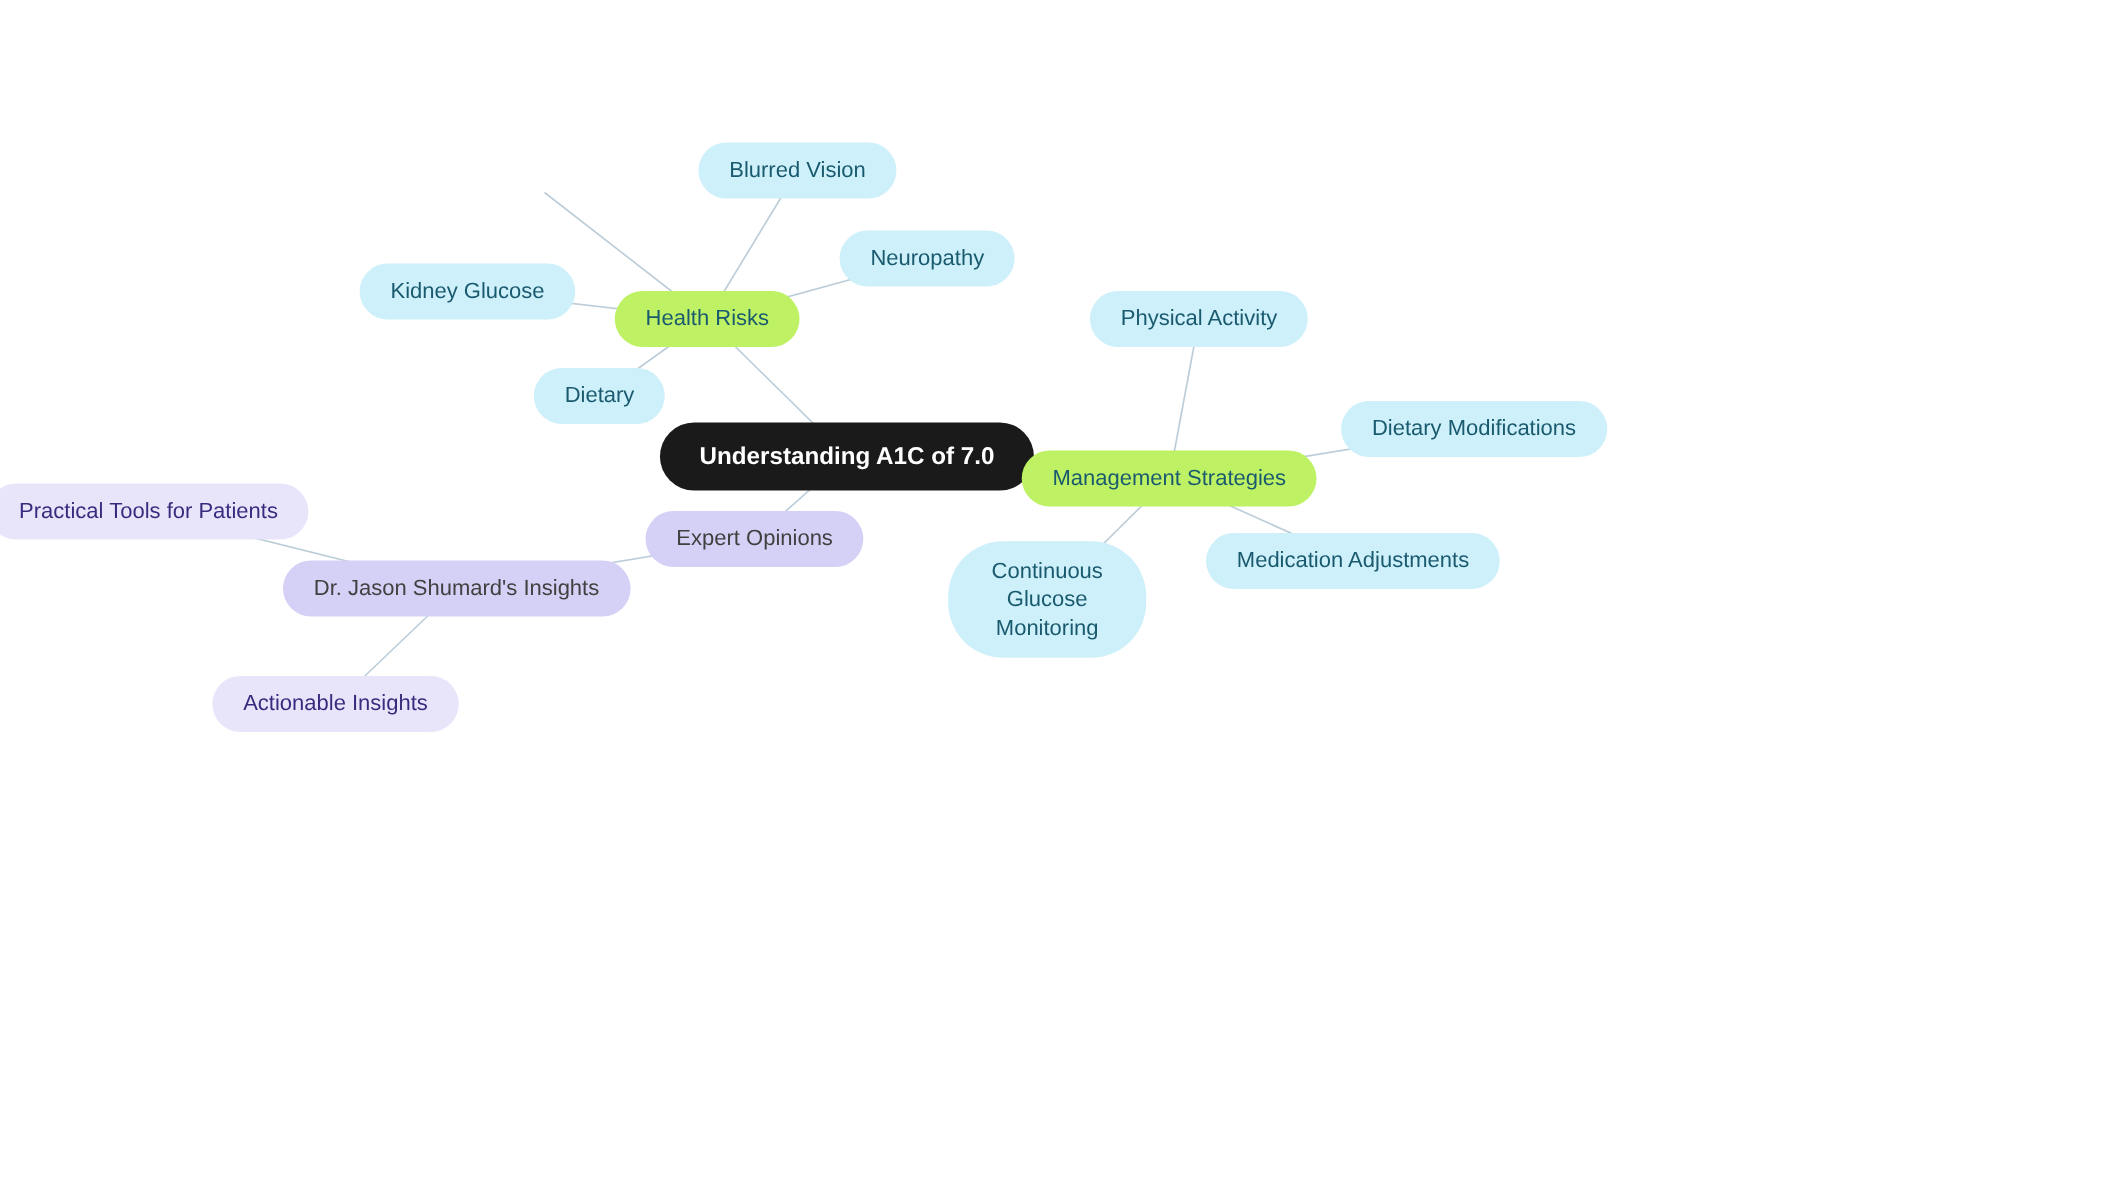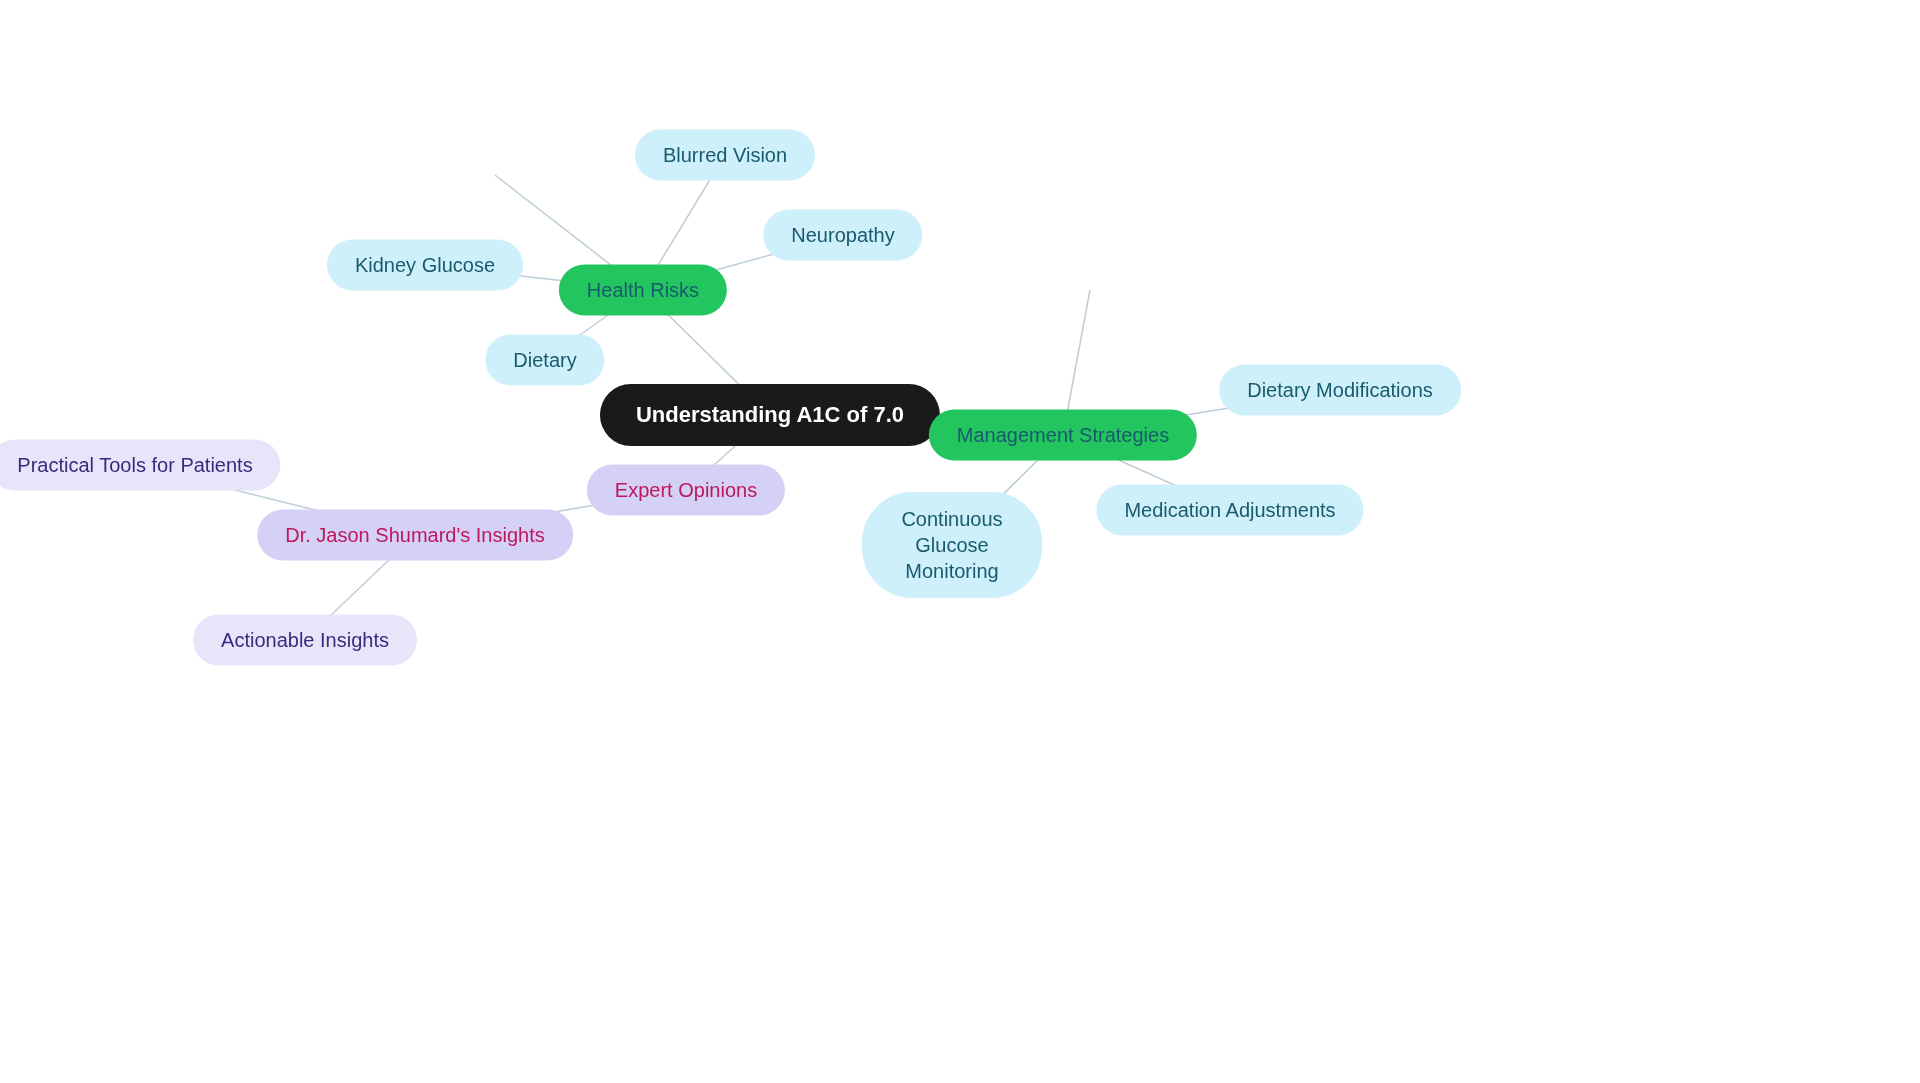--- a/index.html
+++ b/index.html
@@ -40,31 +40,31 @@
     .node-center {
       background: #1a1a1a;
       color: #ffffff;
       font-size: 22px;
       font-weight: 600;
       padding: 18px 36px;
       border-radius: 50px;
       white-space: nowrap;
     }
     .node-blue {
-      background: #22c55e;
+      background: #bef264;
       color: #1a5a6e;
       border: none;
     }
     .node-blue-light {
       background: #cdf0fa;
       color: #1a5a6e;
     }
     .node-purple {
       background: #d5d0f5;
-      color: #be185d;
+      color: #404040;
     }
     .node-purple-light {
       background: #e8e5fb;
       color: #3a2a7e;
     }
     .node-wrap {
       white-space: normal;
       text-align: center;
       max-width: 180px;
       line-height: 1.3;
@@ -91,20 +91,21 @@
       <line x1="415" y1="535" x2="135" y2="465" stroke="#a0b8c8" stroke-width="1.5" opacity="0.7"></line>
       <line x1="415" y1="535" x2="305" y2="640" stroke="#a0b8c8" stroke-width="1.5" opacity="0.7"></line>
     </svg>
 <div class="node node-center" style="left: 770px; top: 415px;">Understanding A1C of 7.0</div>
     <div class="node node-blue" style="left: 643px; top: 290px;">Health Risks</div>
     <div class="node node-blue-light" style="left: 725px; top: 155px; text-align: center;">Blurred Vision</div>
     <div class="node node-blue-light" style="left: 843px; top: 235px;">Neuropathy</div>
     <div class="node node-blue-light" style="left: 425px; top: 265px;">Kidney Glucose</div>
     <div class="node node-blue-light" style="left: 545px; top: 360px;">Dietary</div>
     <div class="node node-blue" style="left: 1063px; top: 435px;">Management Strategies</div>
+    <div class="node node-blue-light" style="left: 1090px; top: 290px;">Physical Activity</div>
     <div class="node node-blue-light" style="left: 1340px; top: 390px;">Dietary Modifications</div>
     <div class="node node-blue-light" style="left: 1230px; top: 510px;">Medication Adjustments</div>
     <div class="node node-blue-light node-wrap" style="left: 952px; top: 545px;">Continuous Glucose
 Monitoring</div>
     <div class="node node-purple" style="left: 686px; top: 490px;">Expert Opinions</div>
     <div class="node node-purple" style="left: 415px; top: 535px;">Dr. Jason Shumard's Insights</div>
     <div class="node node-purple-light" style="left: 135px; top: 465px;">Practical Tools for Patients</div>
     <div class="node node-purple-light" style="left: 305px; top: 640px;">Actionable Insights</div>
   </div>
 

